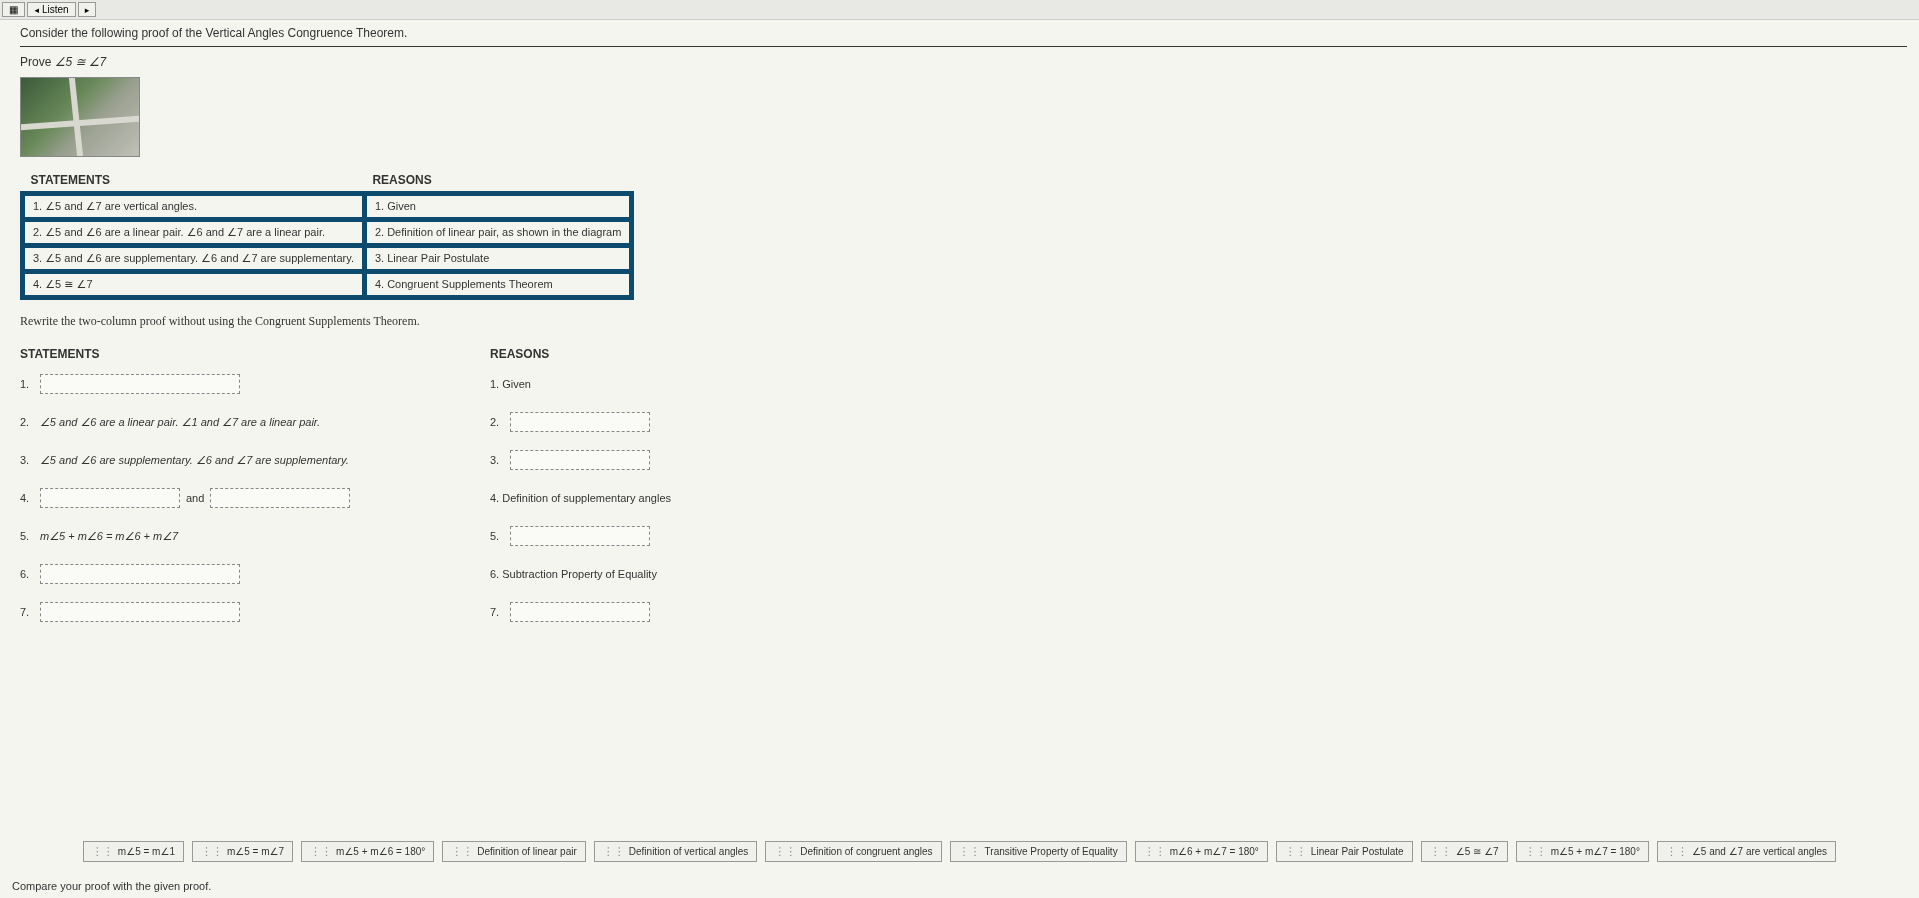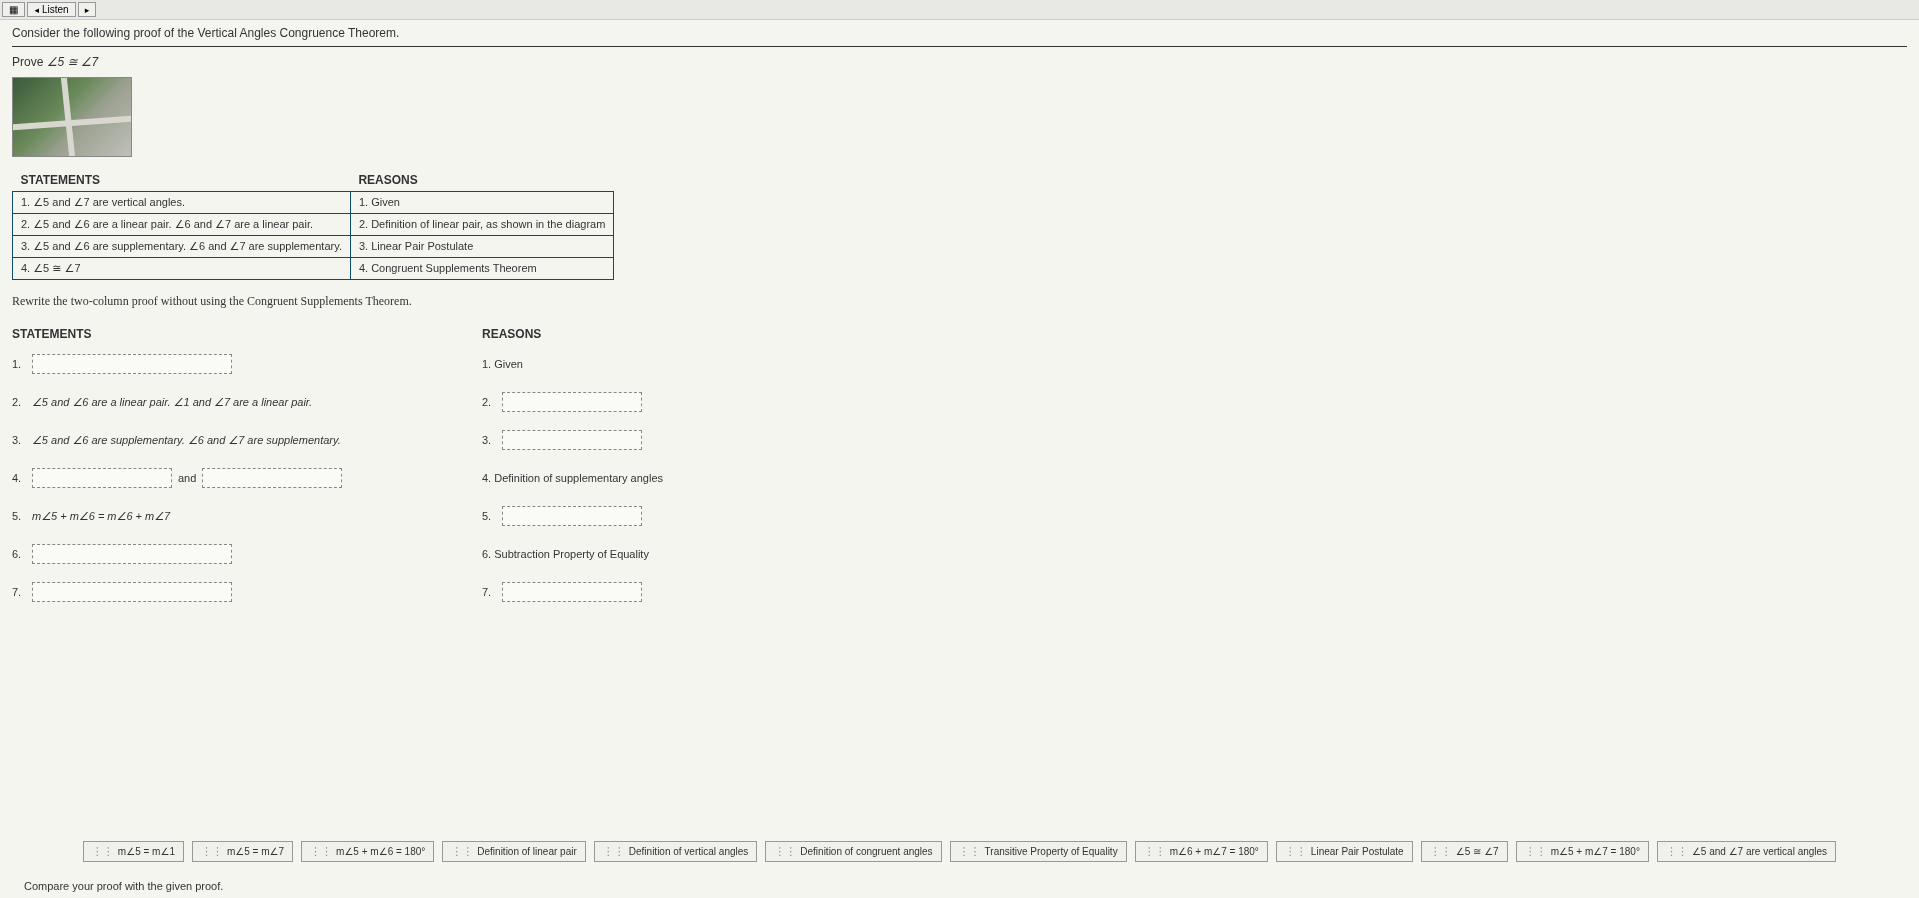--- a/index.html
+++ b/index.html
@@ -23,21 +23,21 @@
     background: #f0f0ec;
     padding: 1px 6px;
     font-size: 10px;
     cursor: pointer;
     display: inline-flex;
     align-items: center;
     gap: 3px;
   }
   .tb-btn .tri { font-size: 9px; }
   .content {
-    padding: 6px 12px 60px 12px;
+    padding: 6px 12px 60px 20px;
   }
   .intro { margin-bottom: 6px; font-size: 12px; }
   .line { margin-bottom: 2px; }
   .thumb {
     width: 120px; height: 80px;
     margin: 8px 0 12px 0;
     background: linear-gradient(135deg,#3a5a3a 0%, #6a8a5a 40%, #9aa090 60%, #c0c0b8 100%);
     position: relative;
     border:1px solid #888;
   }
@@ -53,21 +53,21 @@
     margin-bottom: 14px;
   }
   table.proof th {
     text-align: left;
     font-size: 12px;
     font-weight: bold;
     padding: 4px 8px;
     background: transparent;
   }
   table.proof td {
-    border: 1px solid #0c4a6e;
+    border: 5px solid #0c4a6e;
     padding: 4px 8px;
     font-size: 11px;
     vertical-align: top;
   }
   .instr { margin: 10px 0 14px 0; font-size: 12px; font-family: Liberation Serif, serif; }
 
   .proof2 {
     display: grid;
     grid-template-columns: 440px 300px;
     column-gap: 30px;
@@ -116,21 +116,21 @@
     font-size: 10px;
     cursor: grab;
     white-space: nowrap;
     display: inline-flex;
     align-items: center;
     gap: 4px;
   }
   .tile .grip { color:#888; font-size:11px; }
   .footer-line {
     position: fixed;
-    bottom: 6px; left: 24px;
+    bottom: 6px; left: 12px;
     font-size: 11px;
   }
   hr.rule {
     border: none;
     border-top: 1px solid #333;
     margin: 6px 0 8px 0;
   }
   .ang { font-style: italic; }
 </style>
 </head>

